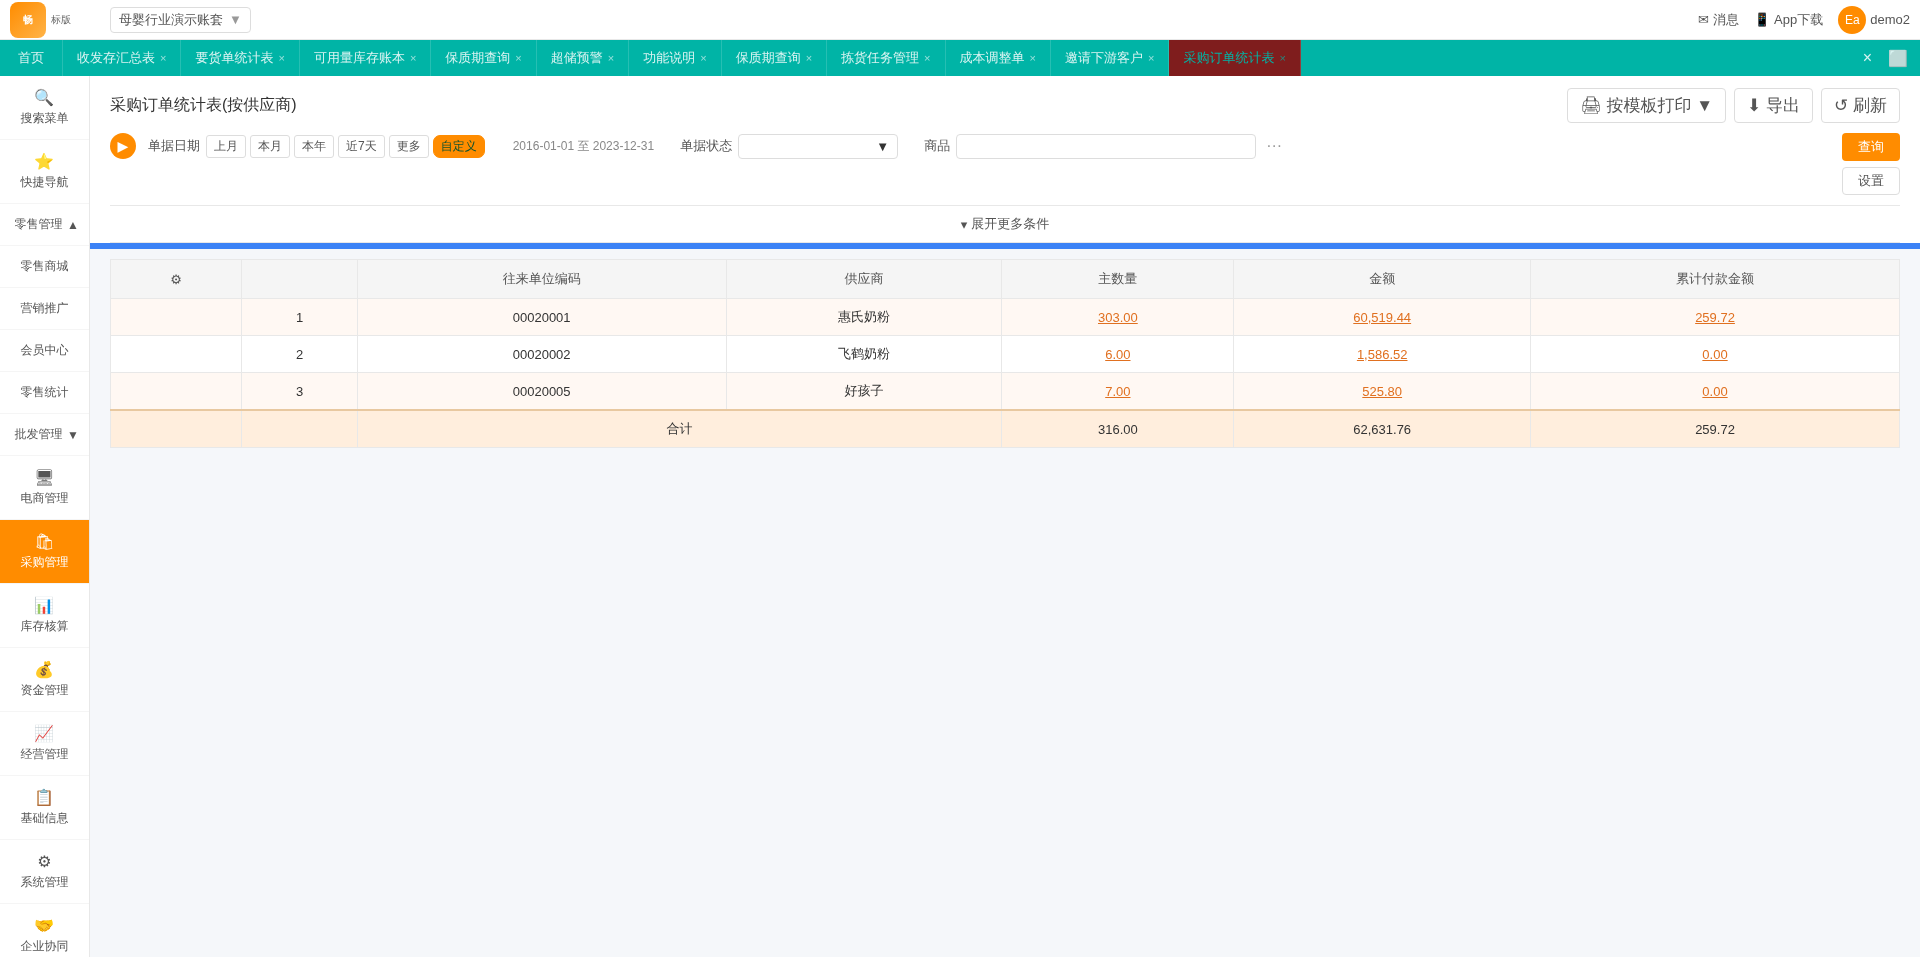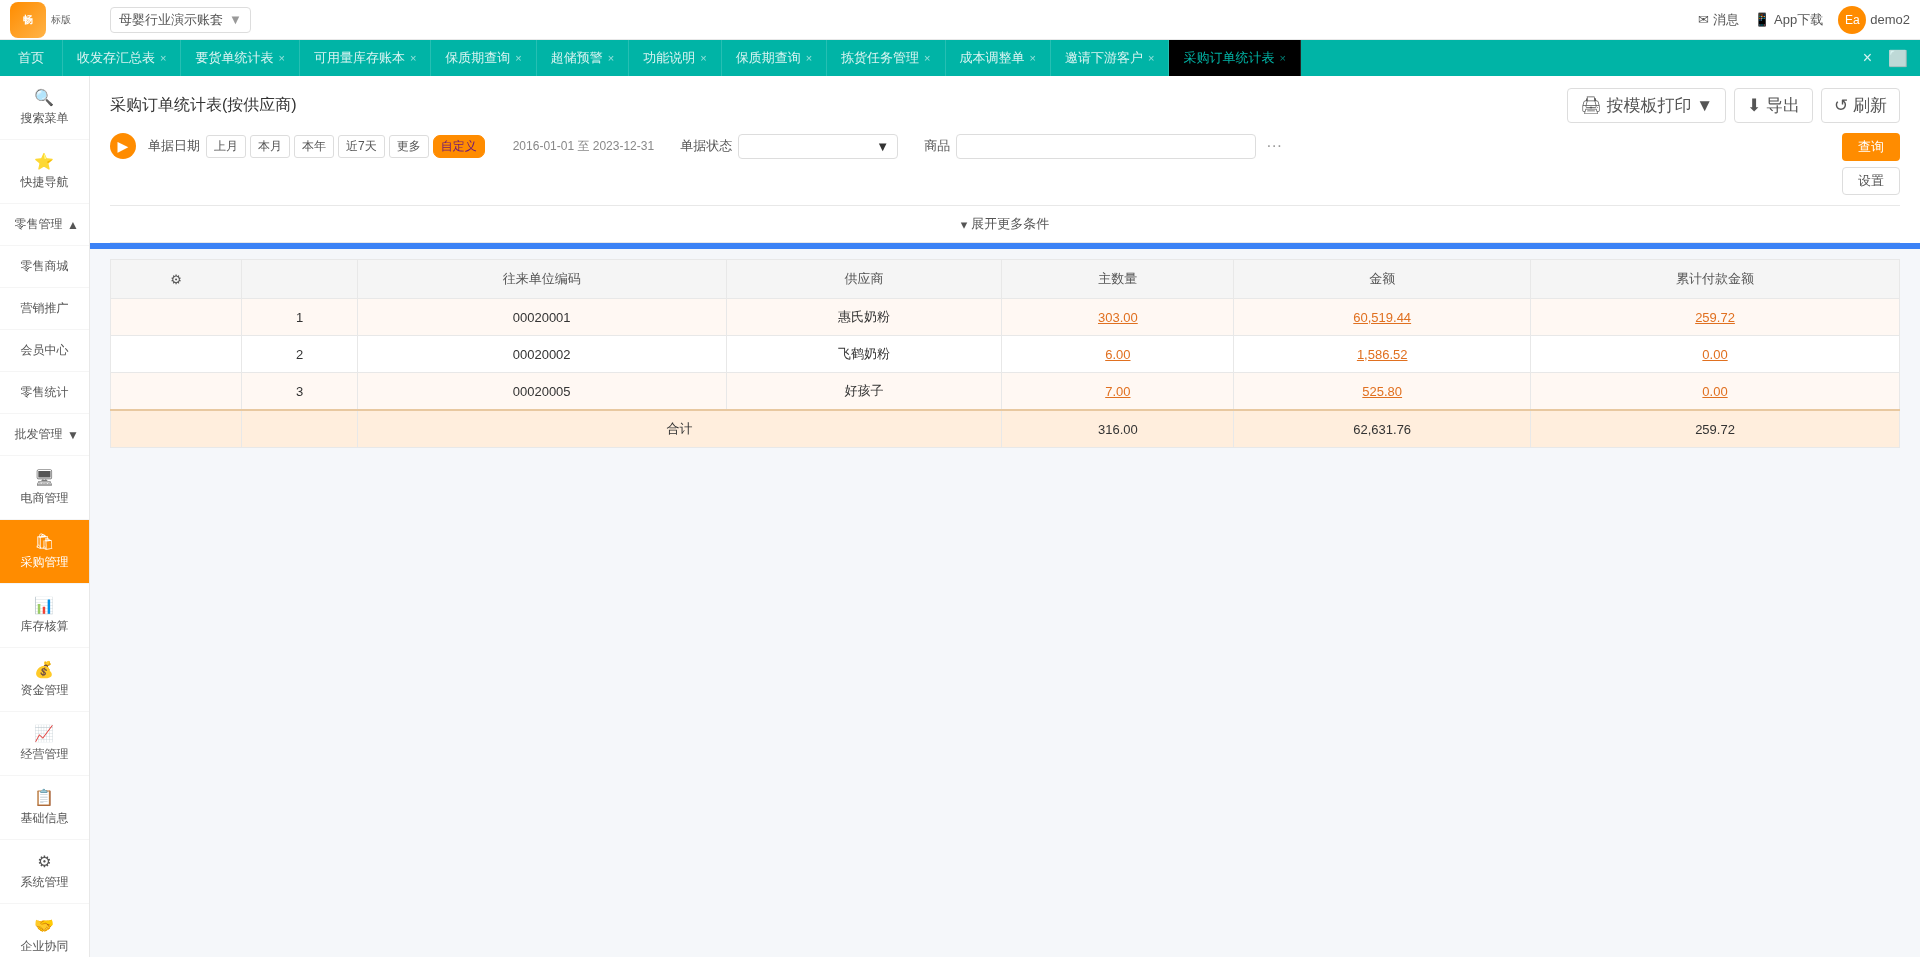--- a/index.html
+++ b/index.html
@@ -12,40 +12,40 @@
     .logo-text { font-size: 10px; color: #666; line-height: 1.2; }
     .workspace-selector { display: flex; align-items: center; color: #555; font-size: 13px; cursor: pointer; border: 1px solid #ddd; border-radius: 4px; padding: 3px 8px; margin-left: 10px; }
     .workspace-selector .chevron { margin-left: 6px; color: #999; }
     .top-right { margin-left: auto; display: flex; align-items: center; gap: 15px; }
     .top-right-item { display: flex; align-items: center; gap: 4px; color: #555; font-size: 13px; cursor: pointer; }
     .avatar { width: 28px; height: 28px; border-radius: 50%; background: #ff8c00; display: flex; align-items: center; justify-content: center; color: white; font-size: 12px; }
 
     
     .nav-tabs { display: flex; align-items: center; background: #00b4a6; height: 36px; overflow: hidden; }
     .nav-tab { display: flex; align-items: center; padding: 0 14px; height: 36px; color: rgba(255,255,255,0.85); font-size: 13px; cursor: pointer; white-space: nowrap; border-right: 1px solid rgba(255,255,255,0.15); }
-    .nav-tab.active { background: #000000; color: #00b4a6; font-weight: 500; }
+    .nav-tab.active { background: #7f1d1d; color: #00b4a6; font-weight: 500; }
     .nav-tab .close-icon { margin-left: 5px; font-size: 11px; opacity: 0.7; }
     .nav-tab.home { padding: 0 18px; }
     .nav-tabs-right { margin-left: auto; display: flex; align-items: center; gap: 8px; padding-right: 8px; }
     .nav-tab-btn { color: rgba(255,255,255,0.85); background: none; border: none; cursor: pointer; font-size: 16px; padding: 4px; }
 
     
     .main-container { display: flex; flex: 1; overflow: hidden; }
     .sidebar { width: 90px; background: #fff; border-right: 1px solid #e8e8e8; display: flex; flex-direction: column; overflow-y: auto; }
     .sidebar-item { display: flex; flex-direction: column; align-items: center; justify-content: center; padding: 12px 5px; cursor: pointer; font-size: 12px; color: #555; border-bottom: 1px solid #f5f5f5; text-align: center; }
     .sidebar-item.active { background: #ff8c00; color: #fff; }
     .sidebar-item .si-icon { font-size: 16px; margin-bottom: 3px; }
     .sidebar-item.with-arrow { flex-direction: row; justify-content: space-between; padding: 12px 10px; }
     .sidebar-item.with-arrow .si-label { flex: 1; text-align: center; }
 
     
     .content-area { flex: 1; display: flex; flex-direction: column; overflow: hidden; background: #f5f7fa; }
     .date-quick-btns { display: flex; gap: 4px; }
     .date-quick-btn { padding: 2px 7px; border: 1px solid #ddd; border-radius: 3px; background: #fff; cursor: pointer; font-size: 12px; color: #555; }
-    .date-quick-btn.custom { background: #ff8c00; color: #701a75; border-color: #ff8c00; border-radius: 7px; }
+    .date-quick-btn.custom { background: #ff8c00; color: #14532d; border-color: #ff8c00; border-radius: 7px; }
     .date-range { font-size: 12px; color: #888; }
     .btn-primary { background: #ff8c00; color: #fff; border: none; border-radius: 4px; padding: 5px 16px; cursor: pointer; font-size: 13px; }
     .btn-default { background: #fff; color: #555; border: 1px solid #ddd; border-radius: 4px; padding: 5px 12px; cursor: pointer; font-size: 17px; }
     .btn-settings { background: #fff; border: 1px solid #ddd; color: #555; border-radius: 4px; padding: 4px 12px; cursor: pointer; font-size: 13px; }
 
     
     .table-container { flex: 1; overflow: auto; padding: 0 20px 20px 20px; }
     .data-table { width: 100%; border-collapse: collapse; background: #fff; margin-top: 10px; }
     .data-table th { background: #f5f5f5; padding: 10px 12px; text-align: center; font-weight: 500; color: #555; border: 1px solid #e8e8e8; font-size: 13px; white-space: nowrap; }
     .data-table td { padding: 9px 12px; border: 1px solid #e8e8e8; text-align: center; font-size: 13px; color: #333; }

